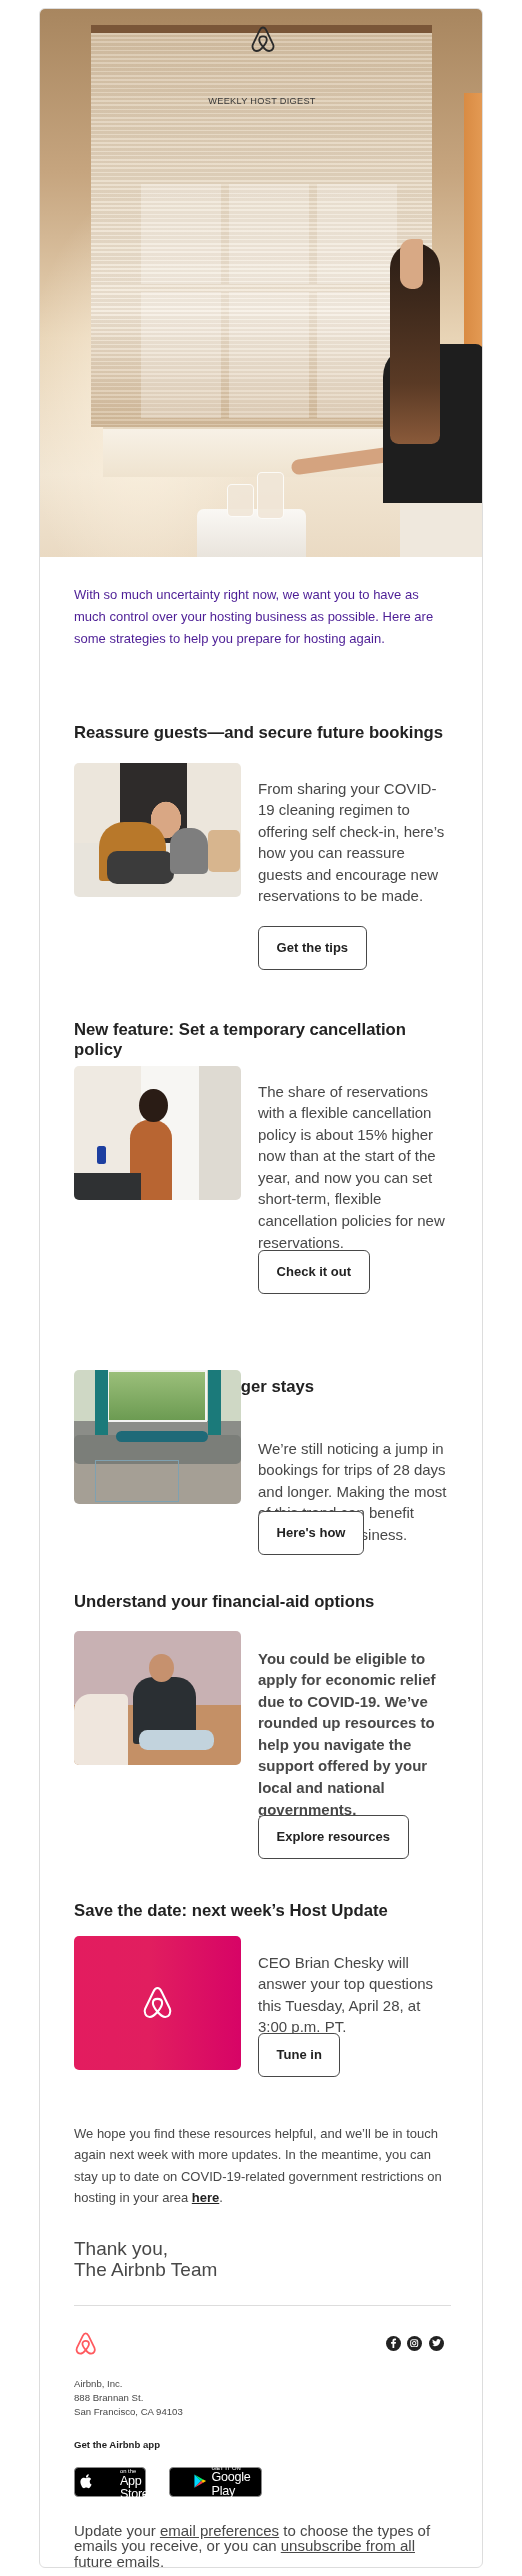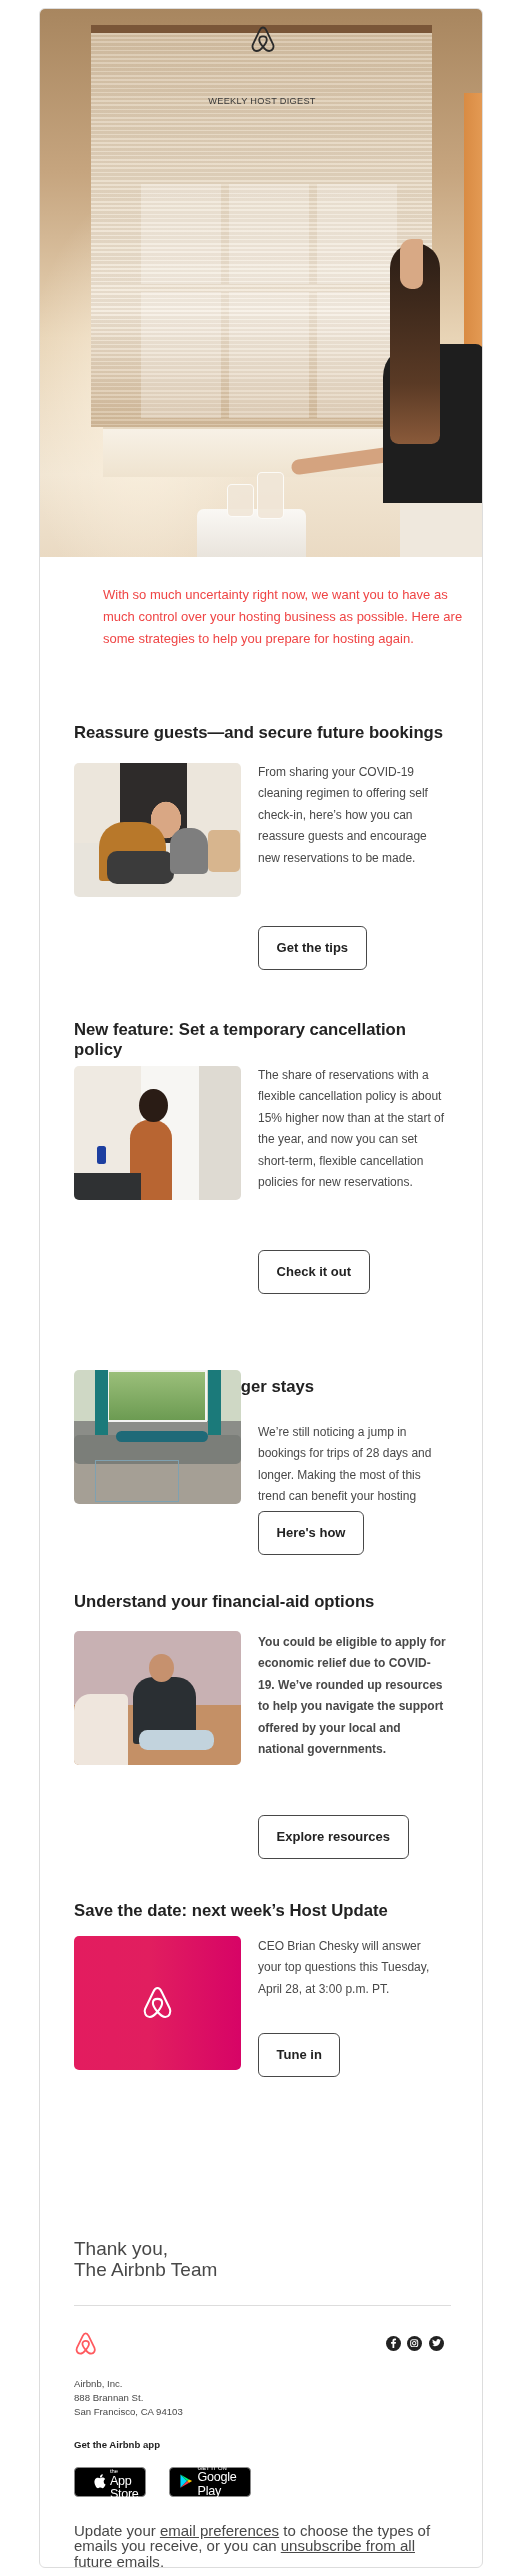--- a/index.html
+++ b/index.html
@@ -43,24 +43,24 @@
   .hero-eyebrow {
     position:absolute; left:0; top:87px; width:444px; text-align:center;
     font-size:9.2px; letter-spacing:0.3px; color:#3a3a3a;
   }
   .hero-title {
     position:absolute; left:0; top:112px; width:444px; text-align:center;
     font-size:33px; line-height:40px; font-weight:bold; color:#222222; letter-spacing:-0.4px;
   }
   
   .content { position:absolute; left:34px; width:377px; }
-  .intro { top: 575px; font-size:13px; line-height:22px; color:#ef4444;margin-left:29px; }
+  .intro { top: 575px; font-size:13px; line-height:22px; color:#4c1d95; }
   .sec-h { position:absolute; left:34px; width:377px; font-size:16.7px; line-height:20px; font-weight:bold; color:#222222; }
   .sec-img { position:absolute; left:34px; width:167px; height:134px; border-radius:5px; overflow:hidden; }
-  .sec-text { position:absolute; left:218px; width:189px; font-size:12px; line-height:21.6px; color:#484848; }
+  .sec-text { position:absolute; left:218px; width:189px; font-size:15px; line-height:21.6px; color:#484848;margin-top:16px; }
   .btn {
     position:absolute; left:218px; height:44px; padding:0 17.6px;
     border:1.3px solid #484848; border-radius:5.9px; background:#fff;
     font-size:13px; font-weight:bold; color:#222222; line-height:42px; white-space:nowrap;
   }
   
   .img1 { background:
       radial-gradient(ellipse 25px 30px at 92px 57px, #d9a784 60%, transparent 62%),
       linear-gradient(180deg, transparent 0 60%, #e8e4dc 60% 100%),
       linear-gradient(90deg, #ece6dc 0 46px, #2e2b2a 46px 113px, #ece6dc 113px 167px); }
@@ -178,20 +178,21 @@
 
   <h2 class="sec-h" style="top:1892px;">Save the date: next week’s Host Update</h2>
   <div class="sec-img img5" style="top:1927px;">
     <svg width="33" height="35" viewBox="0 0 32 34">
       <path d="M16 3 C14 3 13 4.5 12 6.5 L4 23 C2.5 26.5 4.5 31 8.5 31 C11 31 13.5 29 16 26 C18.5 29 21 31 23.5 31 C27.5 31 29.5 26.5 28 23 L20 6.5 C19 4.5 18 3 16 3 Z M16 26 C13 22.5 11.5 20 11.5 17.5 C11.5 15 13.5 13.5 16 13.5 C18.5 13.5 20.5 15 20.5 17.5 C20.5 20 19 22.5 16 26 Z" fill="none" stroke="#ffffff" stroke-width="2" stroke-linejoin="round"></path>
     </svg>
   </div>
   <p class="sec-text" style="top:1927px;">CEO Brian Chesky will answer your top questions this Tuesday, April 28, at 3:00 p.m. PT.</p>
   <a class="btn" style="top:2024px;">Tune in</a>
 
+  <p class="content closing" style="position:absolute;"><span>We hope you find these resources helpful, and we’ll be in touch again next week with more updates. In the meantime, you can stay up to date on COVID-19-related government restrictions on hosting in your area </span><a>here</a><span>.</span></p>
   <div class="content thanks" style="position:absolute;">
     <div>Thank you,</div>
     <div>The Airbnb Team</div>
   </div>
 
   <div class="divider"></div>
 
   <svg class="foot-logo" viewBox="0 0 32 34">
     <path d="M16 3 C14 3 13 4.5 12 6.5 L4 23 C2.5 26.5 4.5 31 8.5 31 C11 31 13.5 29 16 26 C18.5 29 21 31 23.5 31 C27.5 31 29.5 26.5 28 23 L20 6.5 C19 4.5 18 3 16 3 Z M16 26 C13 22.5 11.5 20 11.5 17.5 C11.5 15 13.5 13.5 16 13.5 C18.5 13.5 20.5 15 20.5 17.5 C20.5 20 19 22.5 16 26 Z" fill="none" stroke="#FF5A5F" stroke-width="2.4" stroke-linejoin="round"></path>
   </svg>
@@ -215,30 +216,30 @@
   </a>
 
   <div class="content address" style="position:absolute;">
     <div>Airbnb, Inc.</div>
     <div>888 Brannan St.</div>
     <div>San Francisco, CA 94103</div>
   </div>
 
   <div class="content getapp" style="position:absolute;">Get the Airbnb app</div>
 
-  <a class="badge" style="left:34px;width:72px;padding-left:19px;">
+  <a class="badge" style="left:34px;width:72px;padding-left:5px;gap:24px;">
     <svg width="11.7" height="14.2" viewBox="0 0 14 17" style="margin-right:4.2px;flex:none;">
       <path d="M11.6 9c0-2 1.7-3 1.8-3.1-1-1.4-2.5-1.6-3-1.6-1.3-.1-2.5.8-3.1.8-.7 0-1.6-.8-2.7-.7C3.2 4.4 1.9 5.2 1.2 6.5c-1.5 2.6-.4 6.3 1 8.4.7 1 1.5 2.1 2.6 2.1 1 0 1.4-.7 2.7-.7 1.3 0 1.6.7 2.7.7 1.1 0 1.8-1 2.5-2 .8-1.2 1.1-2.3 1.1-2.4 0 0-2.2-.8-2.2-3.6zM9.6 3C10.2 2.3 10.6 1.3 10.5.3 9.6.4 8.6.9 8 1.6 7.5 2.2 7 3.2 7.1 4.2c1 .1 2-.5 2.5-1.2z" fill="#fff"></path>
     </svg>
     <span>
       <span class="small">Download on the</span>
       <span class="big">App Store</span>
     </span>
   </a>
-  <a class="badge" style="left:129px;width:82px;padding-left:10px;">
+  <a class="badge" style="left:129px;width:93px;padding-left:24px;">
     <svg width="12.6" height="14.2" viewBox="0 0 15 17" style="margin-right:5px;flex:none;">
       <path d="M0.5 0.5 L8.5 8.5 L0.5 16.5 Z" fill="#00d7fe"></path>
       <path d="M0.5 0.5 L11 6.5 L8.5 8.5 Z" fill="#00f076"></path>
       <path d="M0.5 16.5 L11 10.5 L8.5 8.5 Z" fill="#f83a4a"></path>
       <path d="M11 6.5 L14.5 8.5 L11 10.5 L8.5 8.5 Z" fill="#ffc900"></path>
     </svg>
     <span>
       <span class="small">GET IT ON</span>
       <span class="big">Google Play</span>
     </span>

